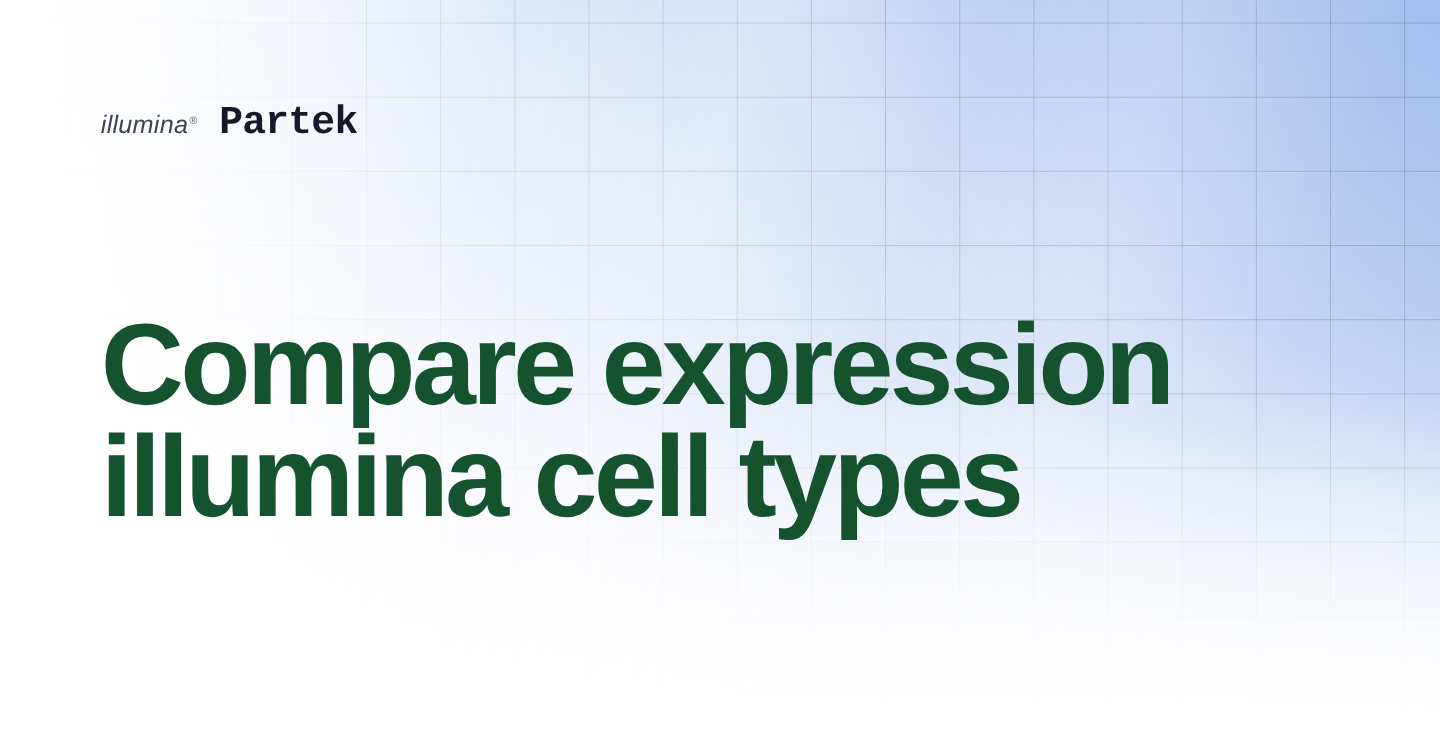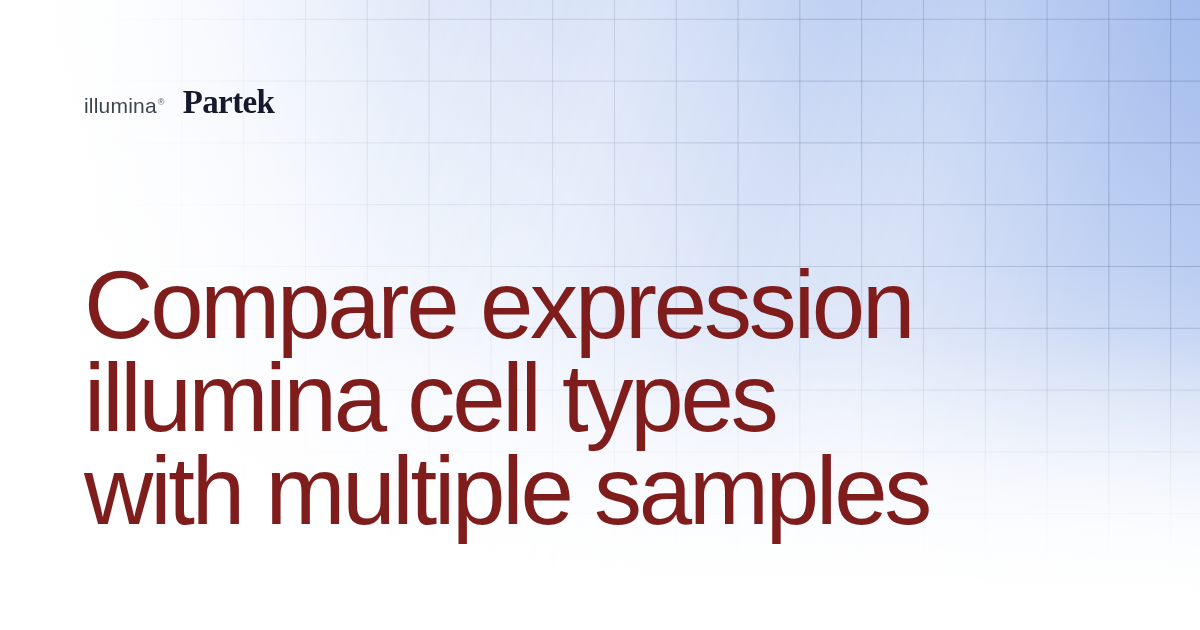--- a/index.html
+++ b/index.html
@@ -148,51 +148,52 @@
 
   .brand-illumina {
     font-family: "Liberation Sans", sans-serif;
     font-size: 21px;
     font-weight: 400;
     letter-spacing: 0.2px;
     color: #3d4552;
     line-height: 1;
     position: relative;
     display: inline-block;
+    font-style: italic;
   }
 
   .brand-illumina .reg-mark {
     font-size: 9px;
     vertical-align: super;
     line-height: 1;
     color: #5a6270;
     margin-left: 1px;
   }
 
   .brand-partek {
-    font-family: Liberation Serif, serif;
+    font-family: Liberation Mono, monospace;
     font-size: 33px;
     font-weight: 700;
     letter-spacing: -0.6px;
     color: #15192b;
     line-height: 1;
   }
 
   .headline {
     position: absolute;
     left: 84px;
     top: 258px;
     width: 1060px;
     margin: 0;
     font-family: "Liberation Sans", sans-serif;
     font-size: 96px;
-    font-weight: 400;
+    font-weight: 700;
     line-height: 93px;
     letter-spacing: -3.2px;
-    color: #7f1d1d;
+    color: #14532d;
   }
 
   .headline .hl-line {
     display: block;
     white-space: nowrap;
   }
 </style>
 </head>
 <body>
 
@@ -208,17 +209,16 @@
   <div class="content">
 
     <div class="brand-lockup">
       <span class="brand-illumina"><span>illumina</span><span class="reg-mark">®</span></span>
       <span class="brand-partek">Partek</span>
     </div>
 
     <h1 class="headline">
       <span class="hl-line">Compare expression</span>
       <span class="hl-line">illumina cell types</span>
-      <span class="hl-line">with multiple samples</span>
     </h1>
 
   </div>
 </div>
 
 </body></html>

